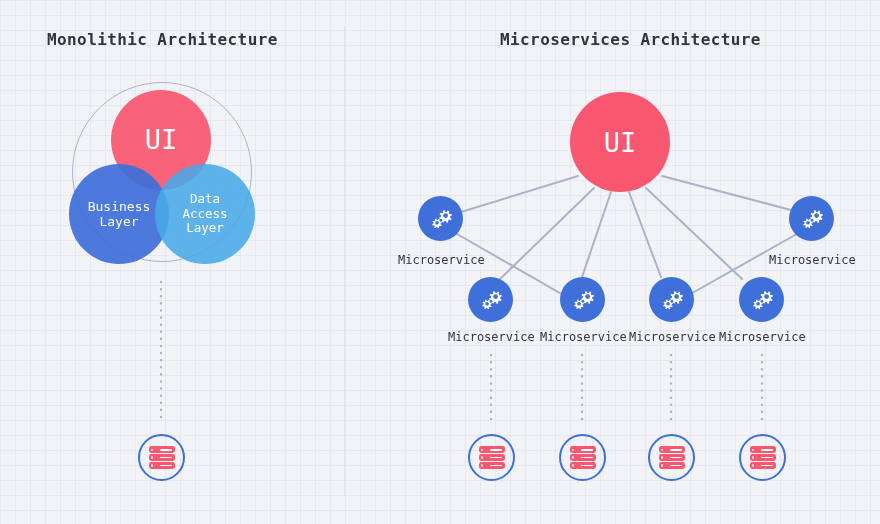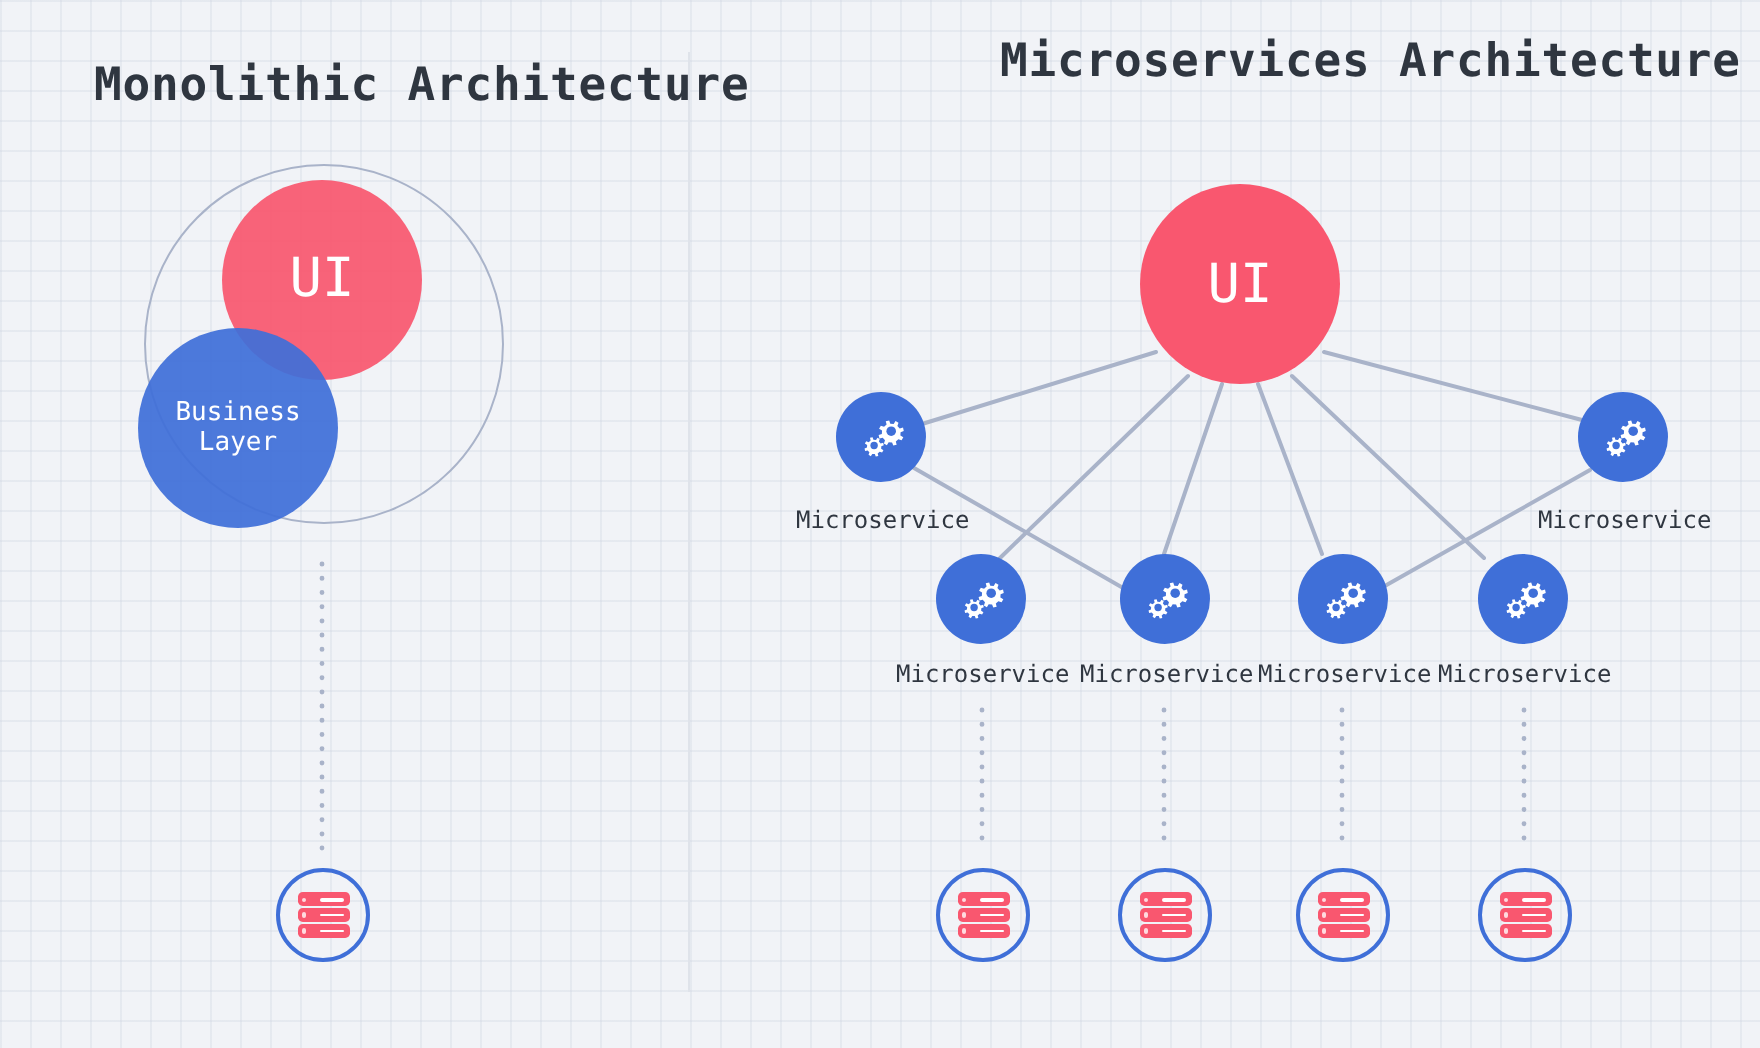--- a/index.html
+++ b/index.html
@@ -32,29 +32,29 @@
     position: absolute;
     left: 0;
     top: 0;
     width: 880px;
     height: 524px;
   }
 
   
   .panel-title {
     position: absolute;
-    font-size: 23px;
+    font-size: 16px;
     font-weight: bold;
     color: #2f3640;
     letter-spacing: 0.4px;
     white-space: nowrap;
     padding-left: 16px;
   }
   #title-mono { left: 31px;  top: 30px; }
-  #title-micro { left: 484px; top: 18px; }
+  #title-micro { left: 484px; top: 30px; }
 
   
   #divider {
     position: absolute;
     left: 344px;
     top: 26px;
     width: 1px;
     height: 470px;
     background: #dfe3ea;
   }
@@ -231,20 +231,27 @@
     <span>UI</span>
   </div>
 
   <div class="venn" id="venn-business">
     <div>
       <div>Business</div>
       <div>Layer</div>
     </div>
   </div>
 
+  <div class="venn" id="venn-data">
+    <div>
+      <div>Data</div>
+      <div>Access</div>
+      <div>Layer</div>
+    </div>
+  </div>
 
   <div class="server-node" style="left:138px; top:434px;">
     <div class="server-bar">
         <span class="dot"></span>
         <span class="bar-line"></span>
       </div>
     <div class="server-bar">
         <span class="dot"></span>
         <span class="bar-line"></span>
       </div>

